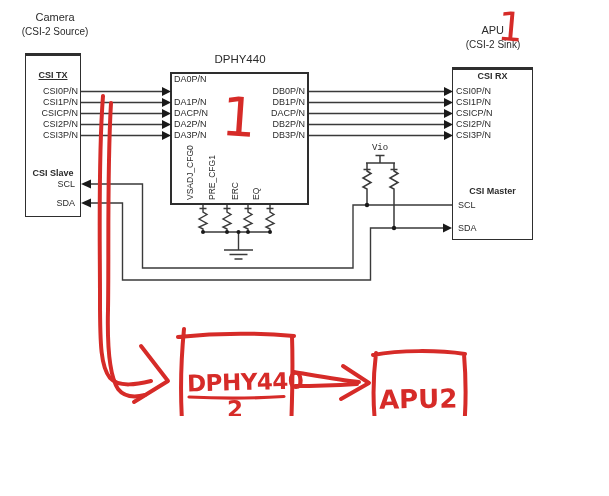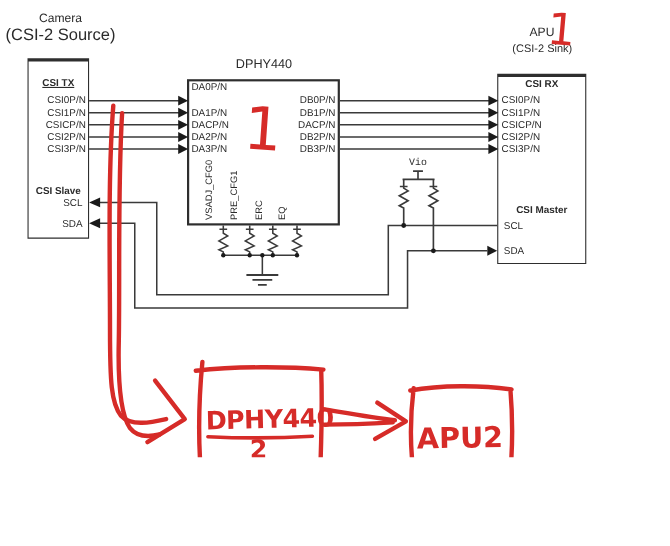--- a/index.html
+++ b/index.html
@@ -106,21 +106,21 @@
     <g fill="#1a1a1a" stroke="none">
       <circle cx="203" cy="232" r="2"></circle>
         <circle cx="227" cy="232" r="2"></circle>
         <circle cx="248" cy="232" r="2"></circle>
       <circle cx="270" cy="232" r="2"></circle>
         <circle cx="238.5" cy="232" r="2"></circle>
     </g>
   </svg>
 
   <div class="ttl" style="left:10px; top:11px; width:90px;">Camera</div>
-  <div class="ttl" style="left:3px; top:25px; width:104px; font-size:15px;">(CSI-2 Source)</div>
+  <div class="ttl" style="left:3px; top:25px; width:104px; font-size:10px;">(CSI-2 Source)</div>
   <div class="ttl" style="left:452px; top:24px; width:52px; text-align:right;">APU</div>
   <div class="ttl" style="left:448px; top:38px; width:90px; font-size:10px;">(CSI-2 Sink)</div>
   <div class="ttl" style="left:190px; top:53px; width:100px; font-size:11.5px;">DPHY440</div>
 
   <div class="lbl bold" style="left:26px; top:70px; width:54px; text-align:center;text-decoration:underline;">CSI TX</div>
   <div class="lbl" style="left:28px; top:86px; width:50px; text-align:right;">CSI0P/N</div>
   <div class="lbl" style="left:28px; top:97px; width:50px; text-align:right;">CSI1P/N</div>
   <div class="lbl" style="left:28px; top:108px; width:50px; text-align:right;">CSICP/N</div>
   <div class="lbl" style="left:28px; top:119px; width:50px; text-align:right;">CSI2P/N</div>
   <div class="lbl" style="left:28px; top:130px; width:50px; text-align:right;">CSI3P/N</div>

